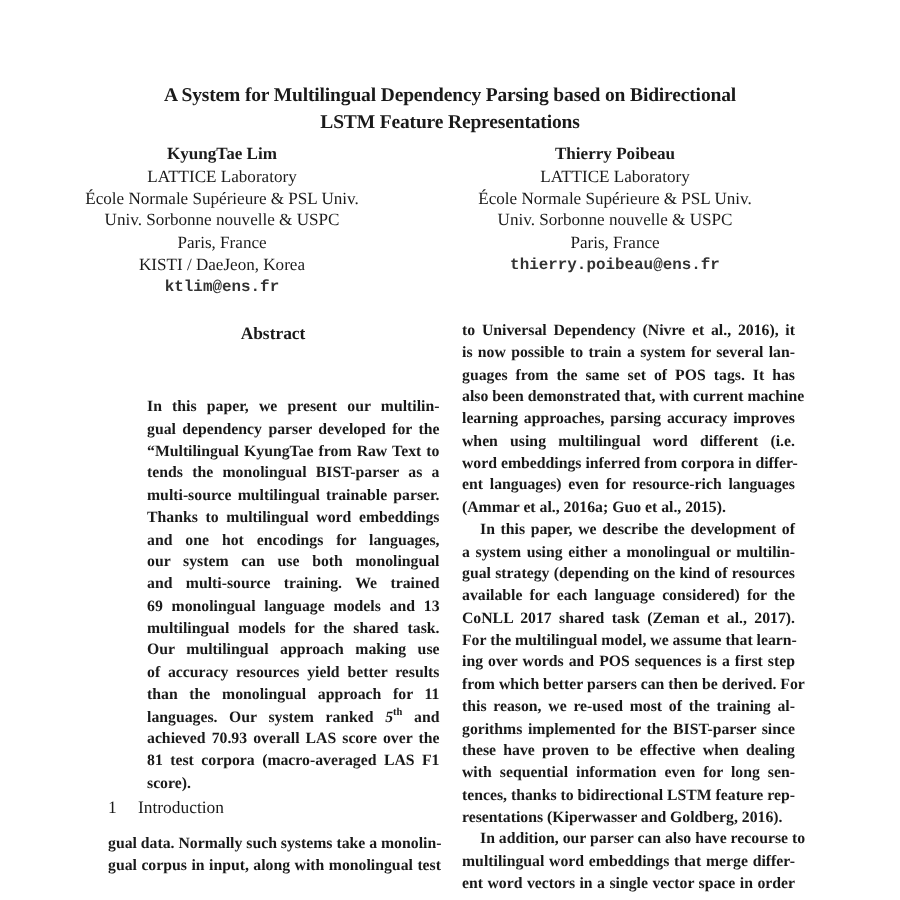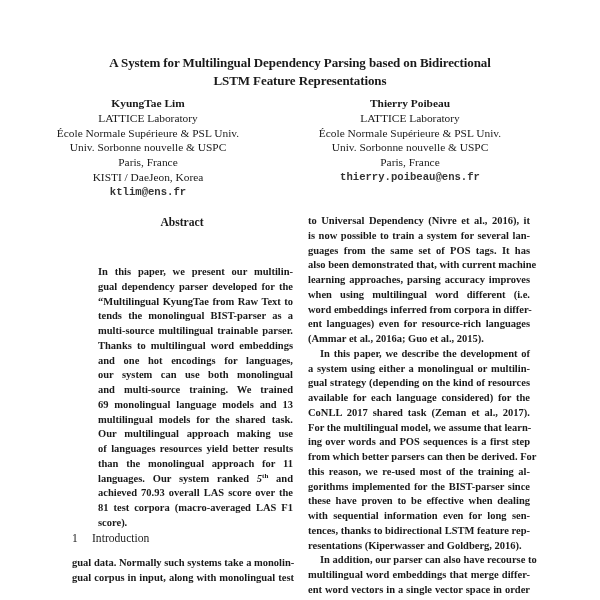--- a/index.html
+++ b/index.html
@@ -82,21 +82,21 @@
   <span class="line">“Multilingual KyungTae from Raw Text to</span>
   <span class="line">tends the monolingual BIST-parser as a</span>
   <span class="line">multi-source multilingual trainable parser.</span>
   <span class="line">Thanks to multilingual word embeddings</span>
   <span class="line">and one hot encodings for languages,</span>
   <span class="line">our system can use both monolingual</span>
   <span class="line">and multi-source training.  We trained</span>
   <span class="line">69 monolingual language models and 13</span>
   <span class="line">multilingual models for the shared task.</span>
   <span class="line">Our multilingual approach making use</span>
-  <span class="line">of languages resources yield better results</span>
+  <span class="line">of accuracy resources yield better results</span>
   <span class="line">than the monolingual approach for 11</span>
   <span class="line"><span>languages.  Our system ranked </span><i>5</i><sup>th</sup><span> and</span></span>
   <span class="line">achieved 70.93 overall LAS score over the</span>
   <span class="line">81 test corpora (macro-averaged LAS F1</span>
   <span class="line last">score).</span>
 </div>
 
 <div class="section-heading">
   <span class="num">1</span><span>Introduction</span>
 </div>

